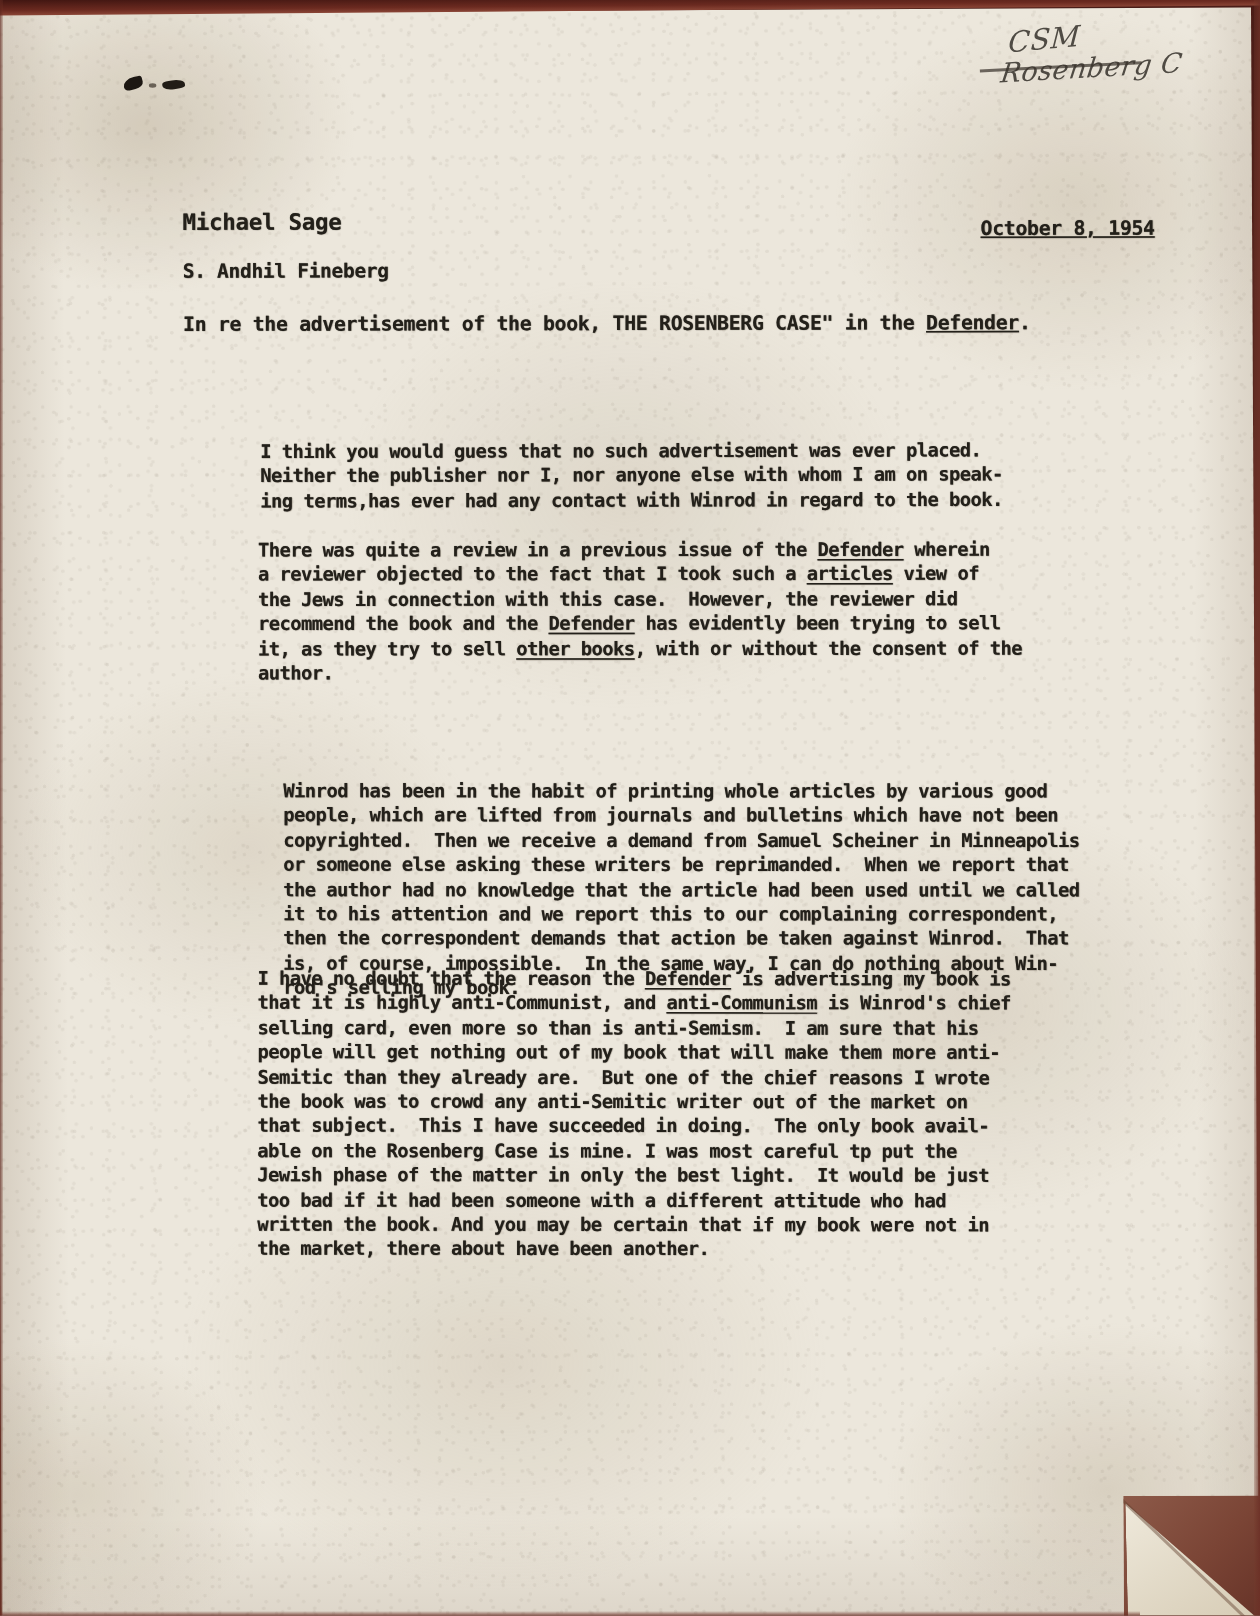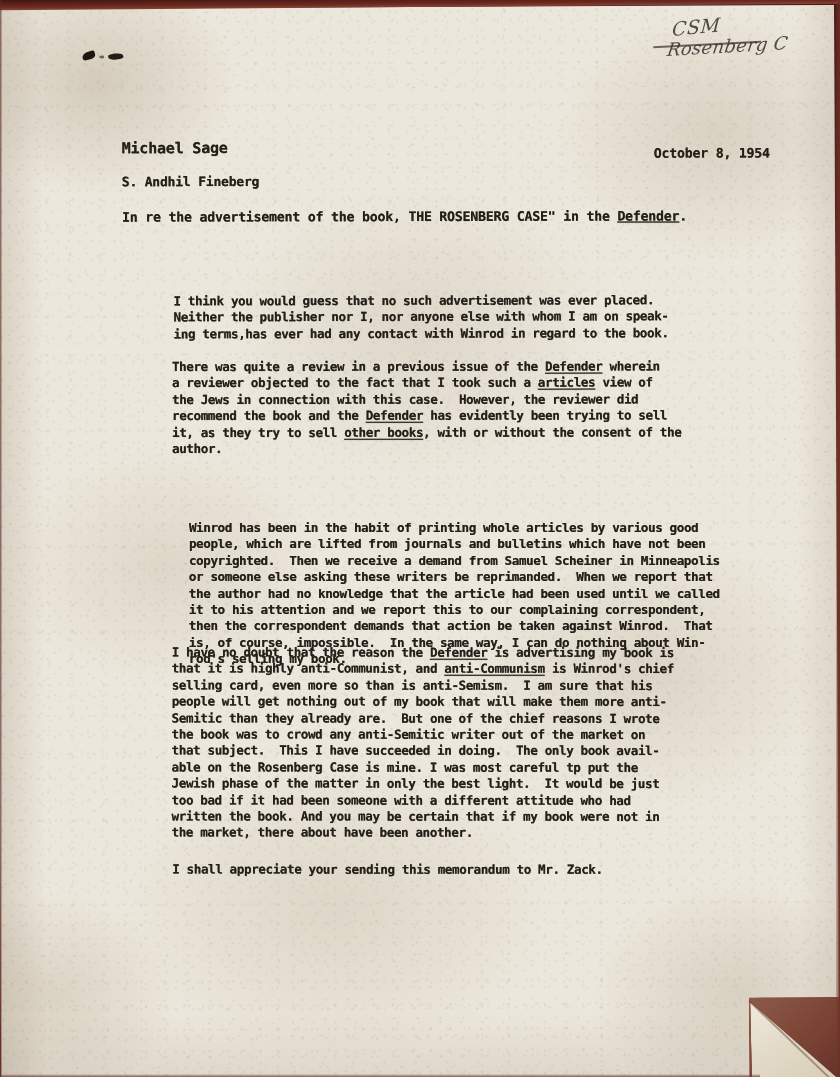--- a/index.html
+++ b/index.html
@@ -102,21 +102,21 @@
     font-weight: 700;
     letter-spacing: -0.2px;
     color: #23201a;
     text-shadow:
       0 0 0.6px rgba(35,32,26,.55),
       0.4px 0.2px 0.5px rgba(70,60,48,.35);
   }
 
   
   #addressee   { left: 125px; top: 131px; font-size: 15px; }
-  #datestamp   { left: 657px; top: 140px; font-size: 13.2px; }
+  #datestamp   { left: 657px; top: 140px; font-size: 13.2px; text-decoration: underline; }
   #sender      { left: 125px; top: 166px; font-size: 13px; }
   #subject     { left: 125px; top: 202px; font-size: 13.2px; }
 
   
   .para {
     position: absolute;
     left: 176px;
     width: 600px;
     font-size: 12.55px;
     line-height: 16.4px;
@@ -303,21 +303,20 @@
 <span class="body-line">selling card, even more so than is anti-Semism.  I am sure that his</span>
 <span class="body-line">people will get nothing out of my book that will make them more anti-</span>
 <span class="body-line">Semitic than they already are.  But one of the chief reasons I wrote</span>
 <span class="body-line">the book was to crowd any anti-Semitic writer out of the market on</span>
 <span class="body-line">that subject.  This I have succeeded in doing.  The only book avail-</span>
 <span class="body-line">able on the Rosenberg Case is mine. I was most careful tp put the</span>
 <span class="body-line">Jewish phase of the matter in only the best light.  It would be just</span>
 <span class="body-line">too bad if it had been someone with a different attitude who had</span>
 <span class="body-line">written the book. And you may be certain that if my book were not in</span>
 <span class="body-line">the market, there about have been another.</span></div>
-      <div class="para" id="para-5"><span class="body-line">I shall appreciate your sending this memorandum to Mr. Zack.</span></div>
 
     </div>
 
     <div id="folded-corner">
       <div class="backing"></div>
       <div class="flap"></div>
       <div class="crease"></div>
     </div>
   </div>
 

